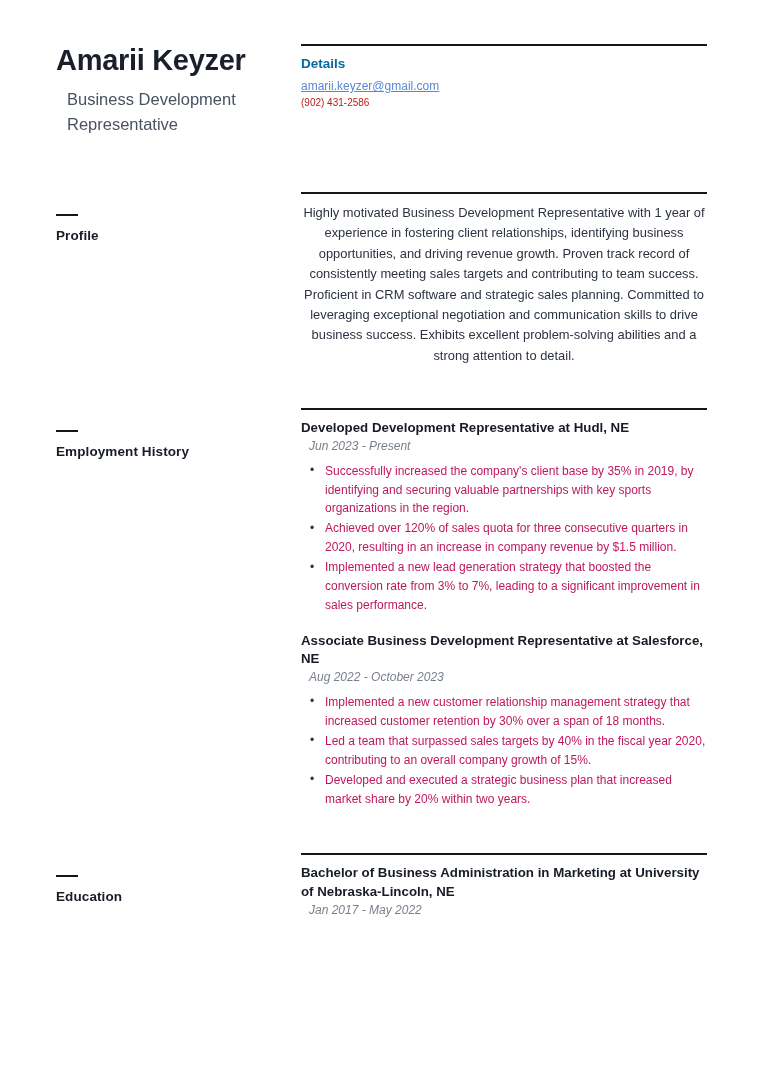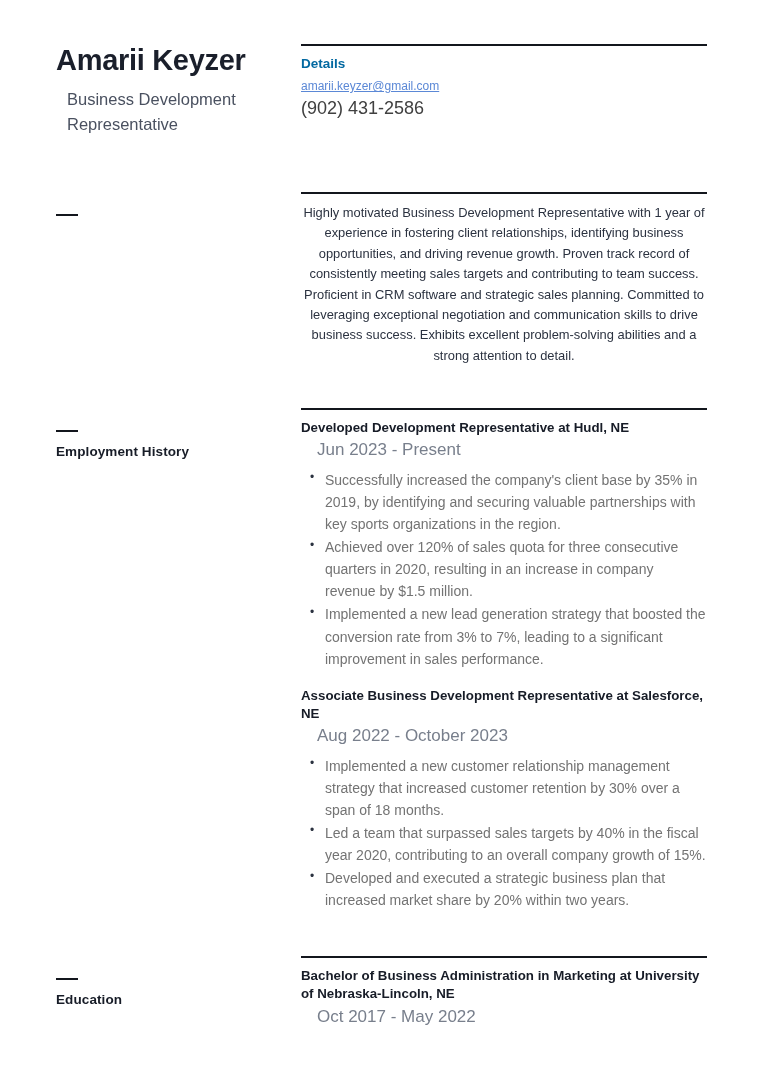--- a/index.html
+++ b/index.html
@@ -85,23 +85,23 @@
 
   
   .details-title {
     font-size: 13.5px;
     font-weight: 700;
     color: #0369a1;
     margin: 9px 0 3px 0;
     line-height: 1.35;
   }
   .detail-line {
-    font-size: 18px;
+    font-size: 10px;
     line-height: 1.52;
-    color: #404040;
+    color: #b91c1c;
   }
   a.link {
     color: #5b88d6;
     text-decoration: underline;
     font-size: 12px;
     line-height: 1.52;
   }
 
   
   .body-text {
@@ -118,37 +118,38 @@
   .entry:last-child { margin-bottom: 0; }
 
   .entry-title {
     font-size: 13.3px;
     font-weight: 700;
     color: #171c27;
     line-height: 1.36;
     margin: 0 0 1px 0;
   }
   .entry-date {
-    font-size: 17px;
+    font-size: 12px;
     color: #787f8c;
     line-height: 1.45;
-    margin: 0 0 6px 16px;
+    margin: 0 0 6px 8px;
+    font-style: italic;
   }
 
   ul.bullets {
     list-style: none;
     margin: 0;
     padding: 0;
   }
   ul.bullets li {
     position: relative;
     padding-left: 24px;
-    font-size: 14px;
+    font-size: 12px;
     line-height: 1.58;
-    color: #737373;
+    color: #be185d;
     margin-bottom: 1px;
   }
   ul.bullets li::before {
     content: "\2022";
     position: absolute;
     left: 9px;
     top: -0.5px;
     font-size: 12px;
     color: #2b3240;
   }
@@ -177,20 +178,21 @@
       <div>
         <a class="link" href="#">amarii.keyzer@gmail.com</a>
       </div>
       <div class="detail-line">(902) 431-2586</div>
     </div>
   </div>
 
   <div class="row sec-profile">
     <div class="col-left label-pad">
       <div class="rule-short"></div>
+      <div class="section-label">Profile</div>
     </div>
     <div class="col-right">
       <div class="rule"></div>
       <div class="rule-pad">
         <p class="body-text">Highly motivated Business Development Representative with 1 year of experience in fostering client relationships, identifying business opportunities, and driving revenue growth. Proven track record of consistently meeting sales targets and contributing to team success. Proficient in CRM software and strategic sales planning. Committed to leveraging exceptional negotiation and communication skills to drive business success. Exhibits excellent problem-solving abilities and a strong attention to detail.</p>
       </div>
     </div>
   </div>
 
   <div class="row sec-employment">
@@ -229,19 +231,19 @@
   <div class="row sec-education">
     <div class="col-left label-pad">
       <div class="rule-short"></div>
       <div class="section-label">Education</div>
     </div>
     <div class="col-right">
       <div class="rule"></div>
       <div class="rule-pad">
         <div class="entry">
           <div class="entry-title">Bachelor of Business Administration in Marketing at University of Nebraska-Lincoln, NE</div>
-          <div class="entry-date">Oct 2017 - May 2022</div>
+          <div class="entry-date">Jan 2017 - May 2022</div>
         </div>
       </div>
     </div>
   </div>
 
 </div>
 
 </body></html>

